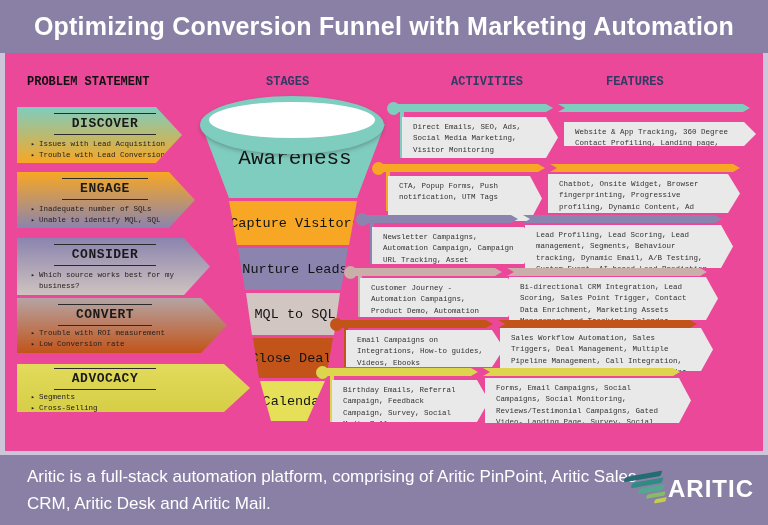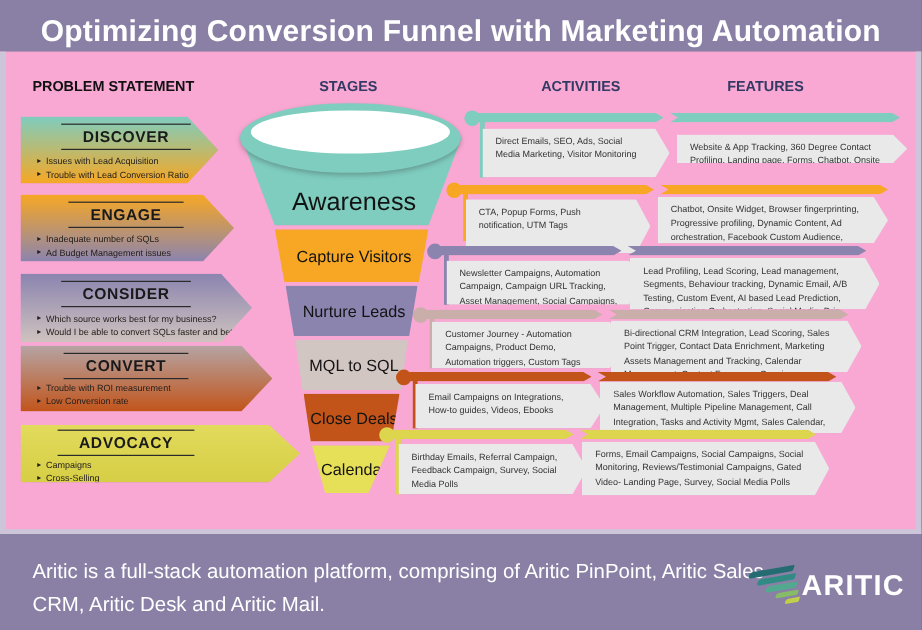--- a/index.html
+++ b/index.html
@@ -5,40 +5,40 @@
   html,body{margin:0;padding:0;background:#6e6788;}
   #stage{
     position:relative;width:768px;height:525px;overflow:hidden;
     font-family:"Liberation Sans",sans-serif;background:#8a80a6;
   }
   
   #header{position:absolute;top:0;left:0;width:768px;height:53px;background:#8a80a6;
           display:flex;align-items:center;justify-content:center;}
   #header h1{margin:0;color:#ffffff;font-size:25px;font-weight:bold;letter-spacing:.2px;}
   
-  #content{position:absolute;top:43px;left:0;width:758px;height:398px;background:#f9a8d4;
-           border-left:5px solid #cdc6da;border-right:5px solid #cdc6da;border-bottom:4px solid #cdc6da;}
+  #content{position:absolute;top:53px;left:0;width:758px;height:398px;background:#ec4899;
+           border-left:5px solid #cdc6da;border-right:5px solid #cdc6da;border-bottom:4px solid #cdc6da;font-family:Liberation Mono, monospace;}
   .colhead{position:absolute;top:22px;font-size:12px;font-weight:bold;color:#323a63;white-space:nowrap;}
   .colhead.black{color:#111111;}
   
   .parrow{position:absolute;left:12px;clip-path:polygon(0 0,calc(100% - 26px) 0,100% 50%,calc(100% - 26px) 100%,0 100%);
           filter:drop-shadow(3px 4px 3px rgba(110,100,130,.55));}
   .parrow .ttl{display:block;width:176px;text-align:center;margin-top:6px;}
   .parrow .ttl span{display:inline-block;font-size:13px;font-weight:bold;color:#1a1a1a;
           border-top:1.5px solid #2a2a2a;border-bottom:1.5px solid #2a2a2a;padding:2px 18px 3px 18px;letter-spacing:.5px;}
   .parrow .bullets{margin-top:4px;padding-left:14px;}
   .bullet{font-size:7.5px;color:#26211c;line-height:1.5;display:flex;}
   .bullet::before{content:"\25B8";font-size:6.5px;margin-right:4px;position:relative;top:1px;color:#1d1d1d;}
   
   #funnel{position:absolute;left:190px;top:43px;width:200px;height:340px;}
   .band{position:absolute;left:0;width:200px;display:flex;align-items:center;justify-content:center;
         filter:drop-shadow(0 2px 2px rgba(60,60,60,.4));color:#131313;}
   .band .lbl{font-size:13.5px;}
   #band1{align-items:flex-end;}
-  #band1 .lbl{font-size:21px;padding-bottom:7px;}
+  #band1 .lbl{font-size:21px;padding-bottom:28px;}
   #ftop{position:absolute;left:5px;top:0px;width:184px;height:58px;border-radius:50%;background:#7ECDBF;
         filter:drop-shadow(0 2px 2px rgba(60,60,60,.35));}
   #ftop .inner{position:absolute;left:9px;top:6px;width:166px;height:36px;border-radius:50%;background:#ffffff;}
   
   .dot{position:absolute;width:13px;height:13px;border-radius:50%;}
   .hbar{position:absolute;height:8px;clip-path:polygon(0 0,calc(100% - 7px) 0,100% 50%,calc(100% - 7px) 100%,0 100%);}
   .hbar.notched{clip-path:polygon(0 0,calc(100% - 7px) 0,100% 50%,calc(100% - 7px) 100%,0 100%,7px 50%);}
   .vline{position:absolute;width:4px;}
   .gbox{position:absolute;background:#e9e9e9;color:#333333;font-size:7.5px;line-height:1.5;
         padding:5px 20px 4px 11px;box-sizing:border-box;
@@ -72,20 +72,21 @@
       <div class="bullets">
         <div class="bullet">Issues with Lead Acquisition</div>
         <div class="bullet">Trouble with Lead Conversion Ratio</div>
         <div class="bullet">Lead generation process seems tedious</div>
       </div>
     </div>
     <div class="parrow" style="top:119px;width:178px;height:56px;background:linear-gradient(#F7A723,#8B84AF);">
       <span class="ttl"><span>ENGAGE</span></span>
       <div class="bullets">
         <div class="bullet">Inadequate number of SQLs</div>
+        <div class="bullet">Unable to identify MQL, SQL</div>
         <div class="bullet">Ad Budget Management issues</div>
       </div>
     </div>
     <div class="parrow" style="top:185px;width:193px;height:57px;background:linear-gradient(#8B84AF,#CFC3BF);">
       <span class="ttl"><span>CONSIDER</span></span>
       <div class="bullets">
         <div class="bullet">Which source works best for my business?</div>
         <div class="bullet">Would I be able to convert SQLs faster and better?</div>
         <div class="bullet">Lead stagnant/ No progress on the lead stage</div>
       </div>
@@ -95,21 +96,21 @@
       <div class="bullets" style="margin-top:2px;">
         <div class="bullet">Trouble with ROI measurement</div>
         <div class="bullet">Low Conversion rate</div>
         <div class="bullet">High Cost of Communication</div>
         <div class="bullet">Ads budget Management</div>
       </div>
     </div>
     <div class="parrow" style="top:311px;width:233px;height:48px;background:linear-gradient(#E2DB5C,#D6CE45);">
       <span class="ttl" style="margin-top:4px;"><span>ADVOCACY</span></span>
       <div class="bullets" style="margin-top:2px;">
-        <div class="bullet">Campaigns</div>
+        <div class="bullet">Segments</div>
         <div class="bullet">Cross-Selling</div>
         <div class="bullet">Customer Retention</div>
       </div>
     </div>
 
     <div id="funnel">
       <div class="band" id="band1" style="top:28px;height:74px;background:#7ECDBF;clip-path:polygon(6px 0,190px 0,162px 100%,34px 100%);z-index:1;">
         <span class="lbl">Awareness</span>
       </div>
       <div id="ftop" style="z-index:2;">

